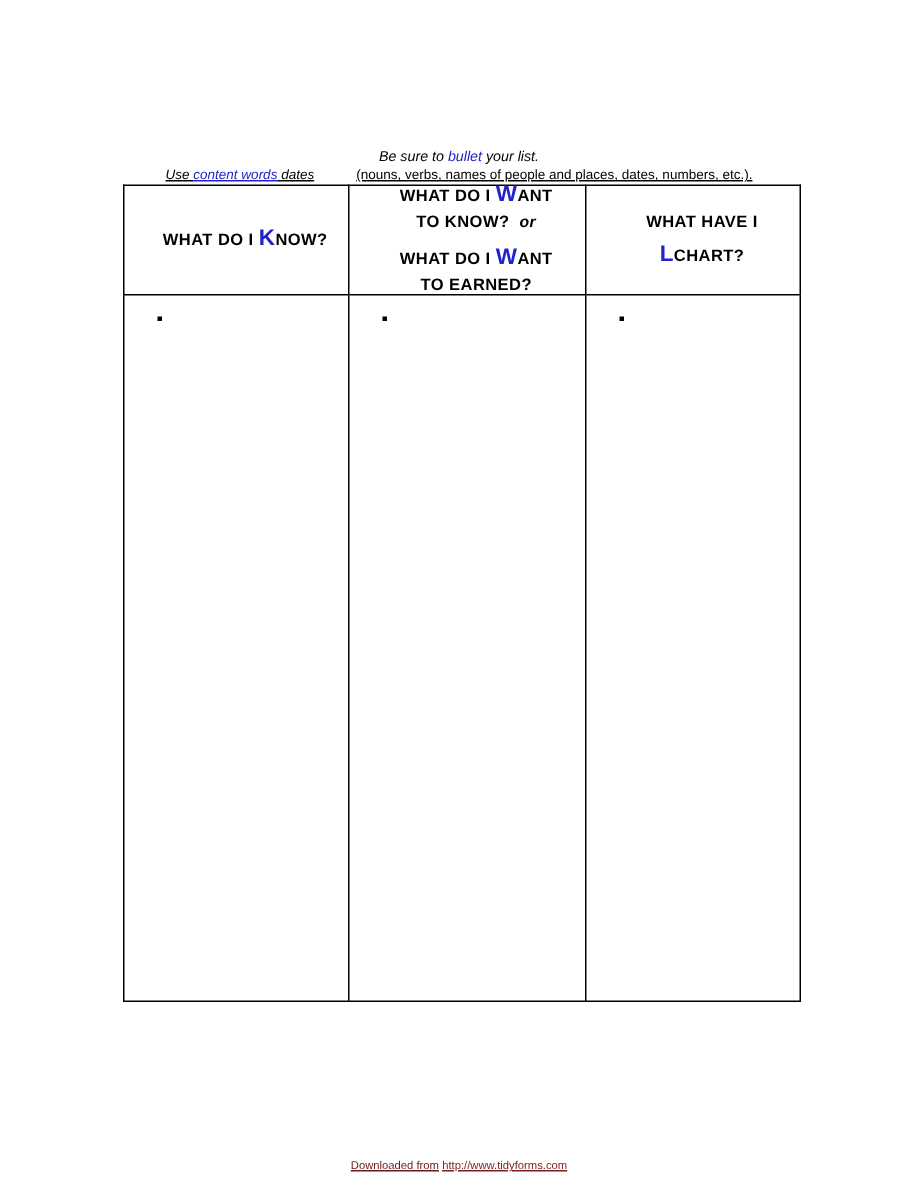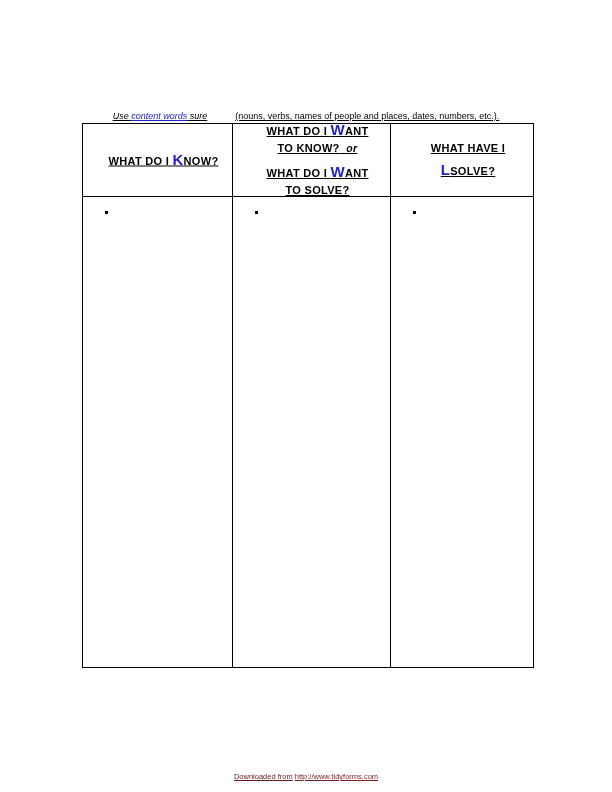--- a/index.html
+++ b/index.html
@@ -96,21 +96,20 @@
   }
   .head-inner {
     position: absolute;
     left: 12px; right: 0;
     top: 50%;
     transform: translateY(-50%);
     font-size: 11px;
     font-weight: bold;
     line-height: 16px;
     letter-spacing: 0.3px;
-    text-decoration: underline;
   }
   .head-inner.two {
     line-height: 17px;
   }
   .head-inner .big {
     color: #2222cc;
     font-size: 15px;
     font-weight: bold;
   }
   .head-inner .italic-or {
@@ -150,47 +149,50 @@
     color: #6a1a1a;
     text-decoration: underline;
   }
 </style>
 </head>
 <body>
 
 <div class="page">
 
 
+  <div class="subtitle">
+    <span>Be sure to </span><span class="bullet-word">bullet</span><span> your list.</span>
+  </div>
 
   <div class="instruction">
-    <span class="u">Use </span><span class="emph">content words</span><span class="u"> sure</span><span class="u plain">(nouns, verbs, names of people and places, dates, numbers, etc.).</span>
+    <span class="u">Use </span><span class="emph">content words</span><span class="u"> dates</span><span class="u plain">(nouns, verbs, names of people and places, dates, numbers, etc.).</span>
   </div>
 
   <table class="kwl">
     <tbody>
         <tr>
       <td class="col1 head-cell">
         <div class="head-inner">
           <span>WHAT DO I </span><span class="big">K</span><span>NOW?</span>
         </div>
       </td>
       <td class="col2 head-cell">
         <div class="head-inner two">
           <span>WHAT DO I </span><span class="big">W</span><span>ANT</span>
           <span class="l2"><span>TO KNOW?</span>&nbsp; <span class="italic-or">or</span></span>
           <span class="l2" style="height:6px"></span>
           <span class="l2"><span>WHAT DO I </span><span class="big">W</span><span>ANT</span></span>
-          <span class="l2">TO SOLVE?</span>
+          <span class="l2">TO EARNED?</span>
         </div>
       </td>
       <td class="col3 head-cell">
         <div class="head-inner two">
           <span class="l2">WHAT HAVE I</span>
           <span class="l2" style="height:4px"></span>
-          <span class="l2"><span class="big">L</span><span>SOLVE?</span></span>
+          <span class="l2"><span class="big">L</span><span>CHART?</span></span>
         </div>
       </td>
     </tr>
     <tr>
       <td class="col1 body-cell">
         <span class="bullet-dot"></span>
       </td>
       <td class="col2 body-cell">
         <span class="bullet-dot"></span>
       </td>

